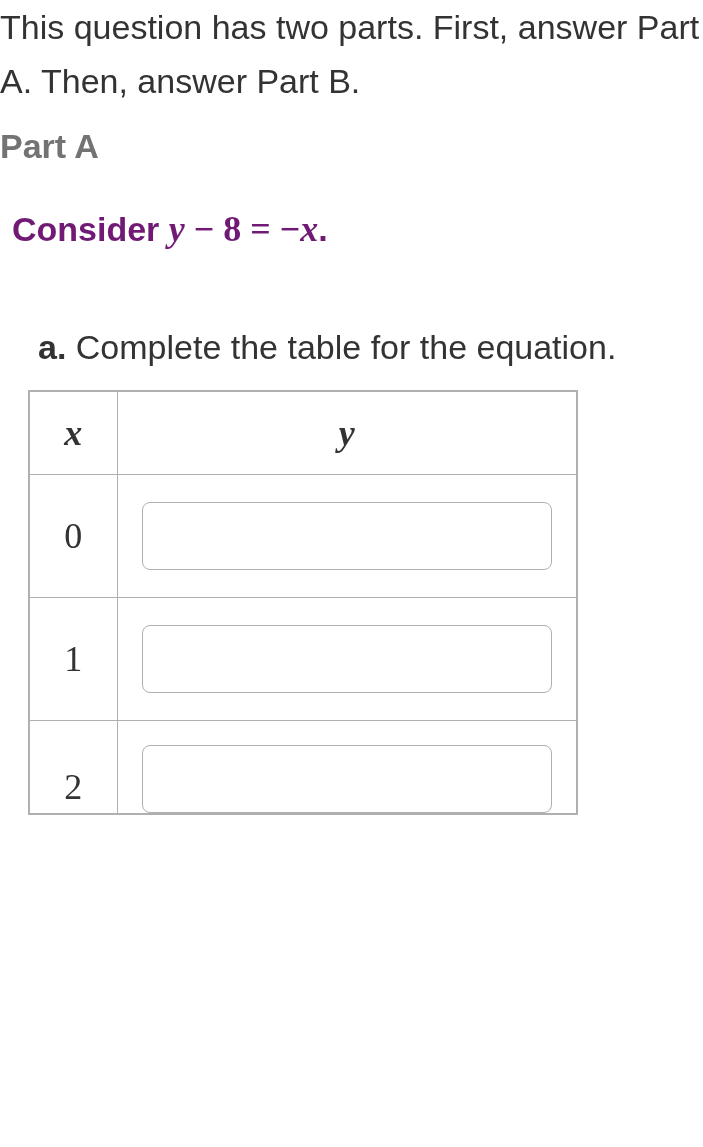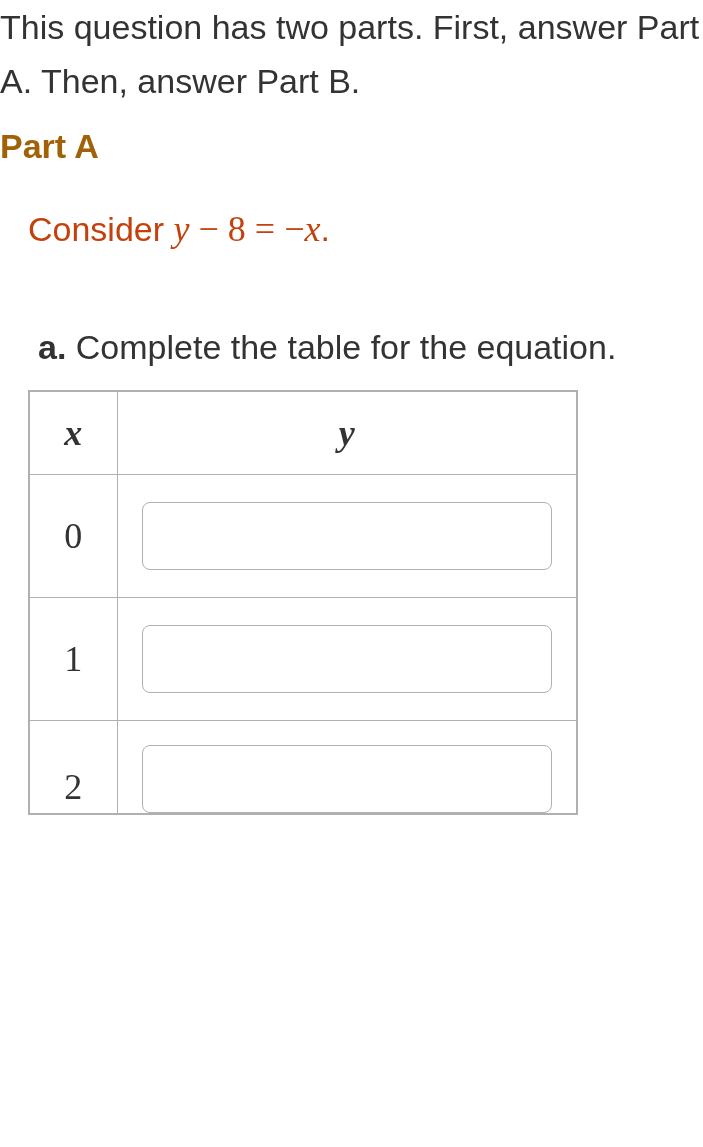--- a/index.html
+++ b/index.html
@@ -19,29 +19,29 @@
     .intro-text {
       font-size: 34px;
       line-height: 1.6;
       color: #333333;
       margin-bottom: 18px;
       font-weight: 400;
     }
     .part-label {
       font-size: 34px;
       font-weight: 700;
-      color: #a16207;
+      color: #737373;
       margin-bottom: 42px;
     }
     .consider-line {
       font-size: 34px;
-      color: #c2410c;
-      margin-left: 28px;
+      color: #701a75;
+      margin-left: 12px;
       margin-bottom: 70px;
-      font-weight: 400;
+      font-weight: 700;
     }
     .math-var {
       font-family: 'Times New Roman', Times, serif;
       font-style: italic;
       font-size: 36px;
     }
     .math-num {
       font-family: 'Times New Roman', Times, serif;
       font-size: 36px;
     }

